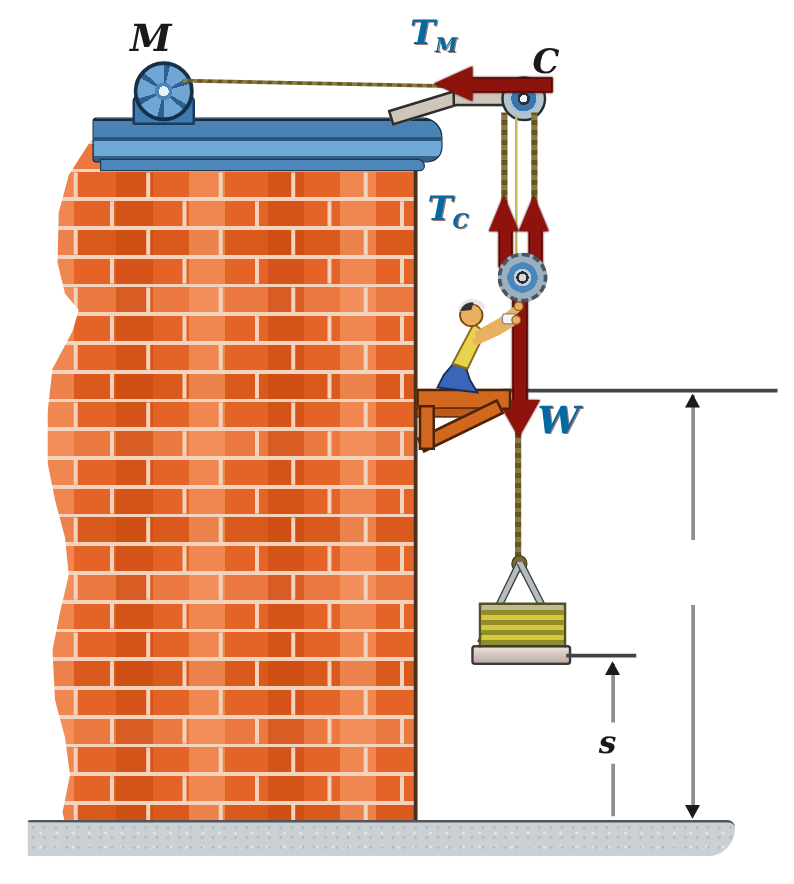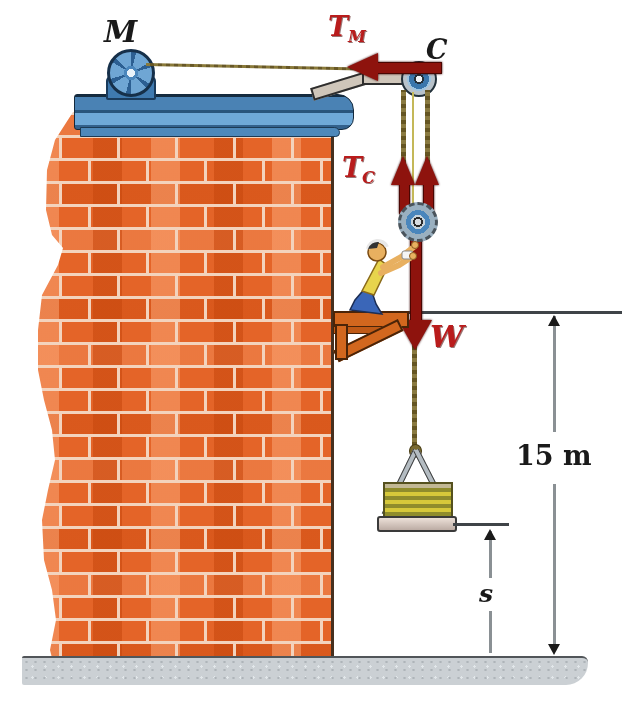--- a/index.html
+++ b/index.html
@@ -101,21 +101,21 @@
   #dim15-a{left:553px;top:316px;width:3px;height:116px;}
   #dim15-b{left:553px;top:484px;width:3px;height:162px;}
   #dim15-up{left:548px;top:315px;border-left:6px solid rgba(0,0,0,0);border-right:6px solid rgba(0,0,0,0);border-bottom:11px solid #1a1a1a;}
   #dim15-down{left:548px;top:644px;border-left:6px solid rgba(0,0,0,0);border-right:6px solid rgba(0,0,0,0);border-top:11px solid #1a1a1a;}
   #dims-a{left:489px;top:531px;width:3px;height:47px;}
   #dims-b{left:489px;top:611px;width:3px;height:42px;}
   #dims-up{left:484px;top:529px;border-left:6px solid rgba(0,0,0,0);border-right:6px solid rgba(0,0,0,0);border-bottom:11px solid #1a1a1a;}
 
   
   .lbl{font-weight:bold;font-style:italic;color:#1a1a1a;}
-  .lbl-red{font-weight:bold;font-style:italic;color:#b91c1c;text-shadow:1px 1px 0 rgba(70,4,2,.55);}
+  .lbl-red{font-weight:bold;font-style:italic;color:#0369a1;text-shadow:1px 1px 0 rgba(70,4,2,.55);}
   .lbl sub,.lbl-red sub{font-size:60%;}
   #lab-m{left:104px;top:14px;font-size:30px;}
   #lab-c{left:426px;top:34px;font-size:27px;}
   #lab-tm{left:328px;top:11px;font-size:27px;}
   #lab-tc{left:342px;top:152px;font-size:27px;}
   #lab-w{left:430px;top:319px;font-size:30px;}
   #lab-15{left:516px;top:440px;font-size:27px;font-weight:bold;color:#1a1a1a;}
   #lab-s{left:479px;top:579px;font-size:25px;font-style:italic;font-weight:bold;color:#1a1a1a;}
 </style>
 </head>
@@ -197,16 +197,15 @@
     <circle cx="42" cy="24" r="9" fill="#e8b060" stroke="#7a4a10" stroke-width="1.5"></circle>
     <path d="M33 21 A10 10 0 0 1 52 19" fill="none" stroke="#e8e8e8" stroke-width="4"></path>
     <path d="M33 21 A10 10 0 0 1 44 14 L42 20 Z" fill="#333333"></path>
   </svg>
 
   <div class="abs lbl" id="lab-m"><span>M</span></div>
   <div class="abs lbl" id="lab-c"><span>C</span></div>
   <div class="abs lbl-red" id="lab-tm"><span>T</span><sub>M</sub></div>
   <div class="abs lbl-red" id="lab-tc"><span>T</span><sub>C</sub></div>
   <div class="abs lbl-red" id="lab-w"><span>W</span></div>
-  <div class="abs" id="lab-15"><span>15 m</span></div>
   <div class="abs" id="lab-s"><span>s</span></div>
 
 </div>
 
 </body></html>

